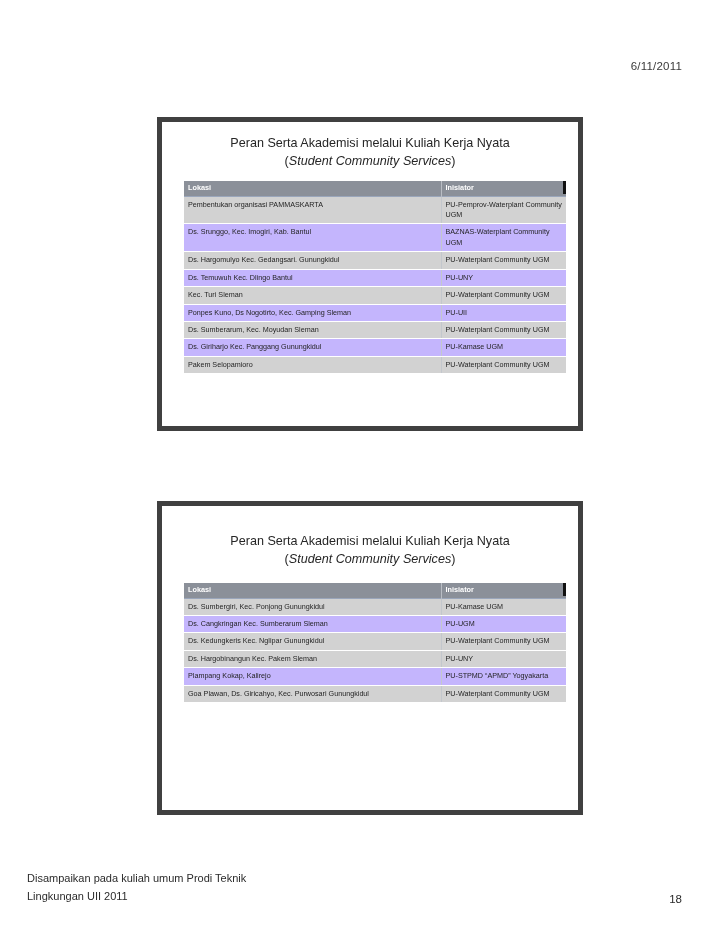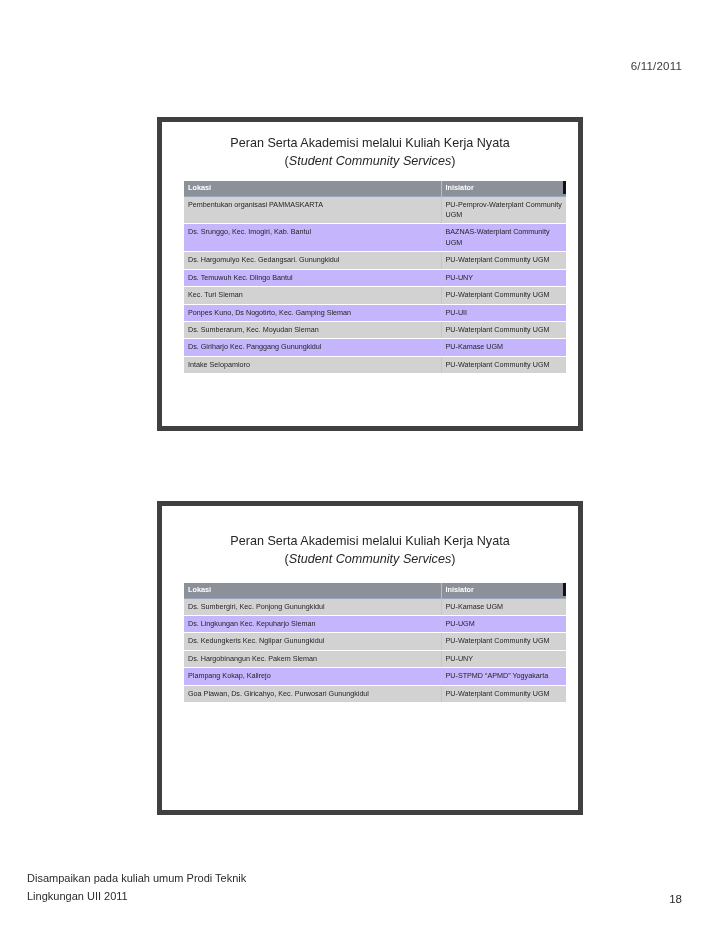--- a/index.html
+++ b/index.html
@@ -180,21 +180,21 @@
           </tr>
           <tr class="odd">
             <td class="td-lokasi">Ds. Sumberarum, Kec. Moyudan Sleman</td>
             <td class="td-inisiator">PU-Waterplant Community UGM</td>
           </tr>
           <tr class="even">
             <td class="td-lokasi">Ds. Giriharjo Kec. Panggang Gunungkidul</td>
             <td class="td-inisiator">PU-Kamase UGM</td>
           </tr>
           <tr class="odd">
-            <td class="td-lokasi">Intake Selopamioro</td>
+            <td class="td-lokasi">Pakem Selopamioro</td>
             <td class="td-inisiator">PU-Waterplant Community UGM</td>
           </tr>
         </tbody>
     </table>
     <div class="hdr-marker"></div>
   </div>
 </div>
 
 <div class="slide" id="slide-2">
   <div class="slide-title">
@@ -213,21 +213,21 @@
           <th class="th-lokasi">Lokasi</th>
           <th class="th-inisiator">Inisiator</th>
         </tr>
       </thead>
       <tbody>
           <tr class="odd">
             <td class="td-lokasi">Ds. Sumbergiri, Kec. Ponjong Gunungkidul</td>
             <td class="td-inisiator">PU-Kamase UGM</td>
           </tr>
           <tr class="even">
-            <td class="td-lokasi">Ds. Lingkungan Kec. Kepuharjo Sleman</td>
+            <td class="td-lokasi">Ds. Cangkringan Kec. Sumberarum Sleman</td>
             <td class="td-inisiator">PU-UGM</td>
           </tr>
           <tr class="odd">
             <td class="td-lokasi">Ds. Kedungkeris Kec. Nglipar Gunungkidul</td>
             <td class="td-inisiator">PU-Waterplant Community UGM</td>
           </tr>
           <tr class="odd">
             <td class="td-lokasi">Ds. Hargobinangun Kec. Pakem Sleman</td>
             <td class="td-inisiator">PU-UNY</td>
           </tr>

